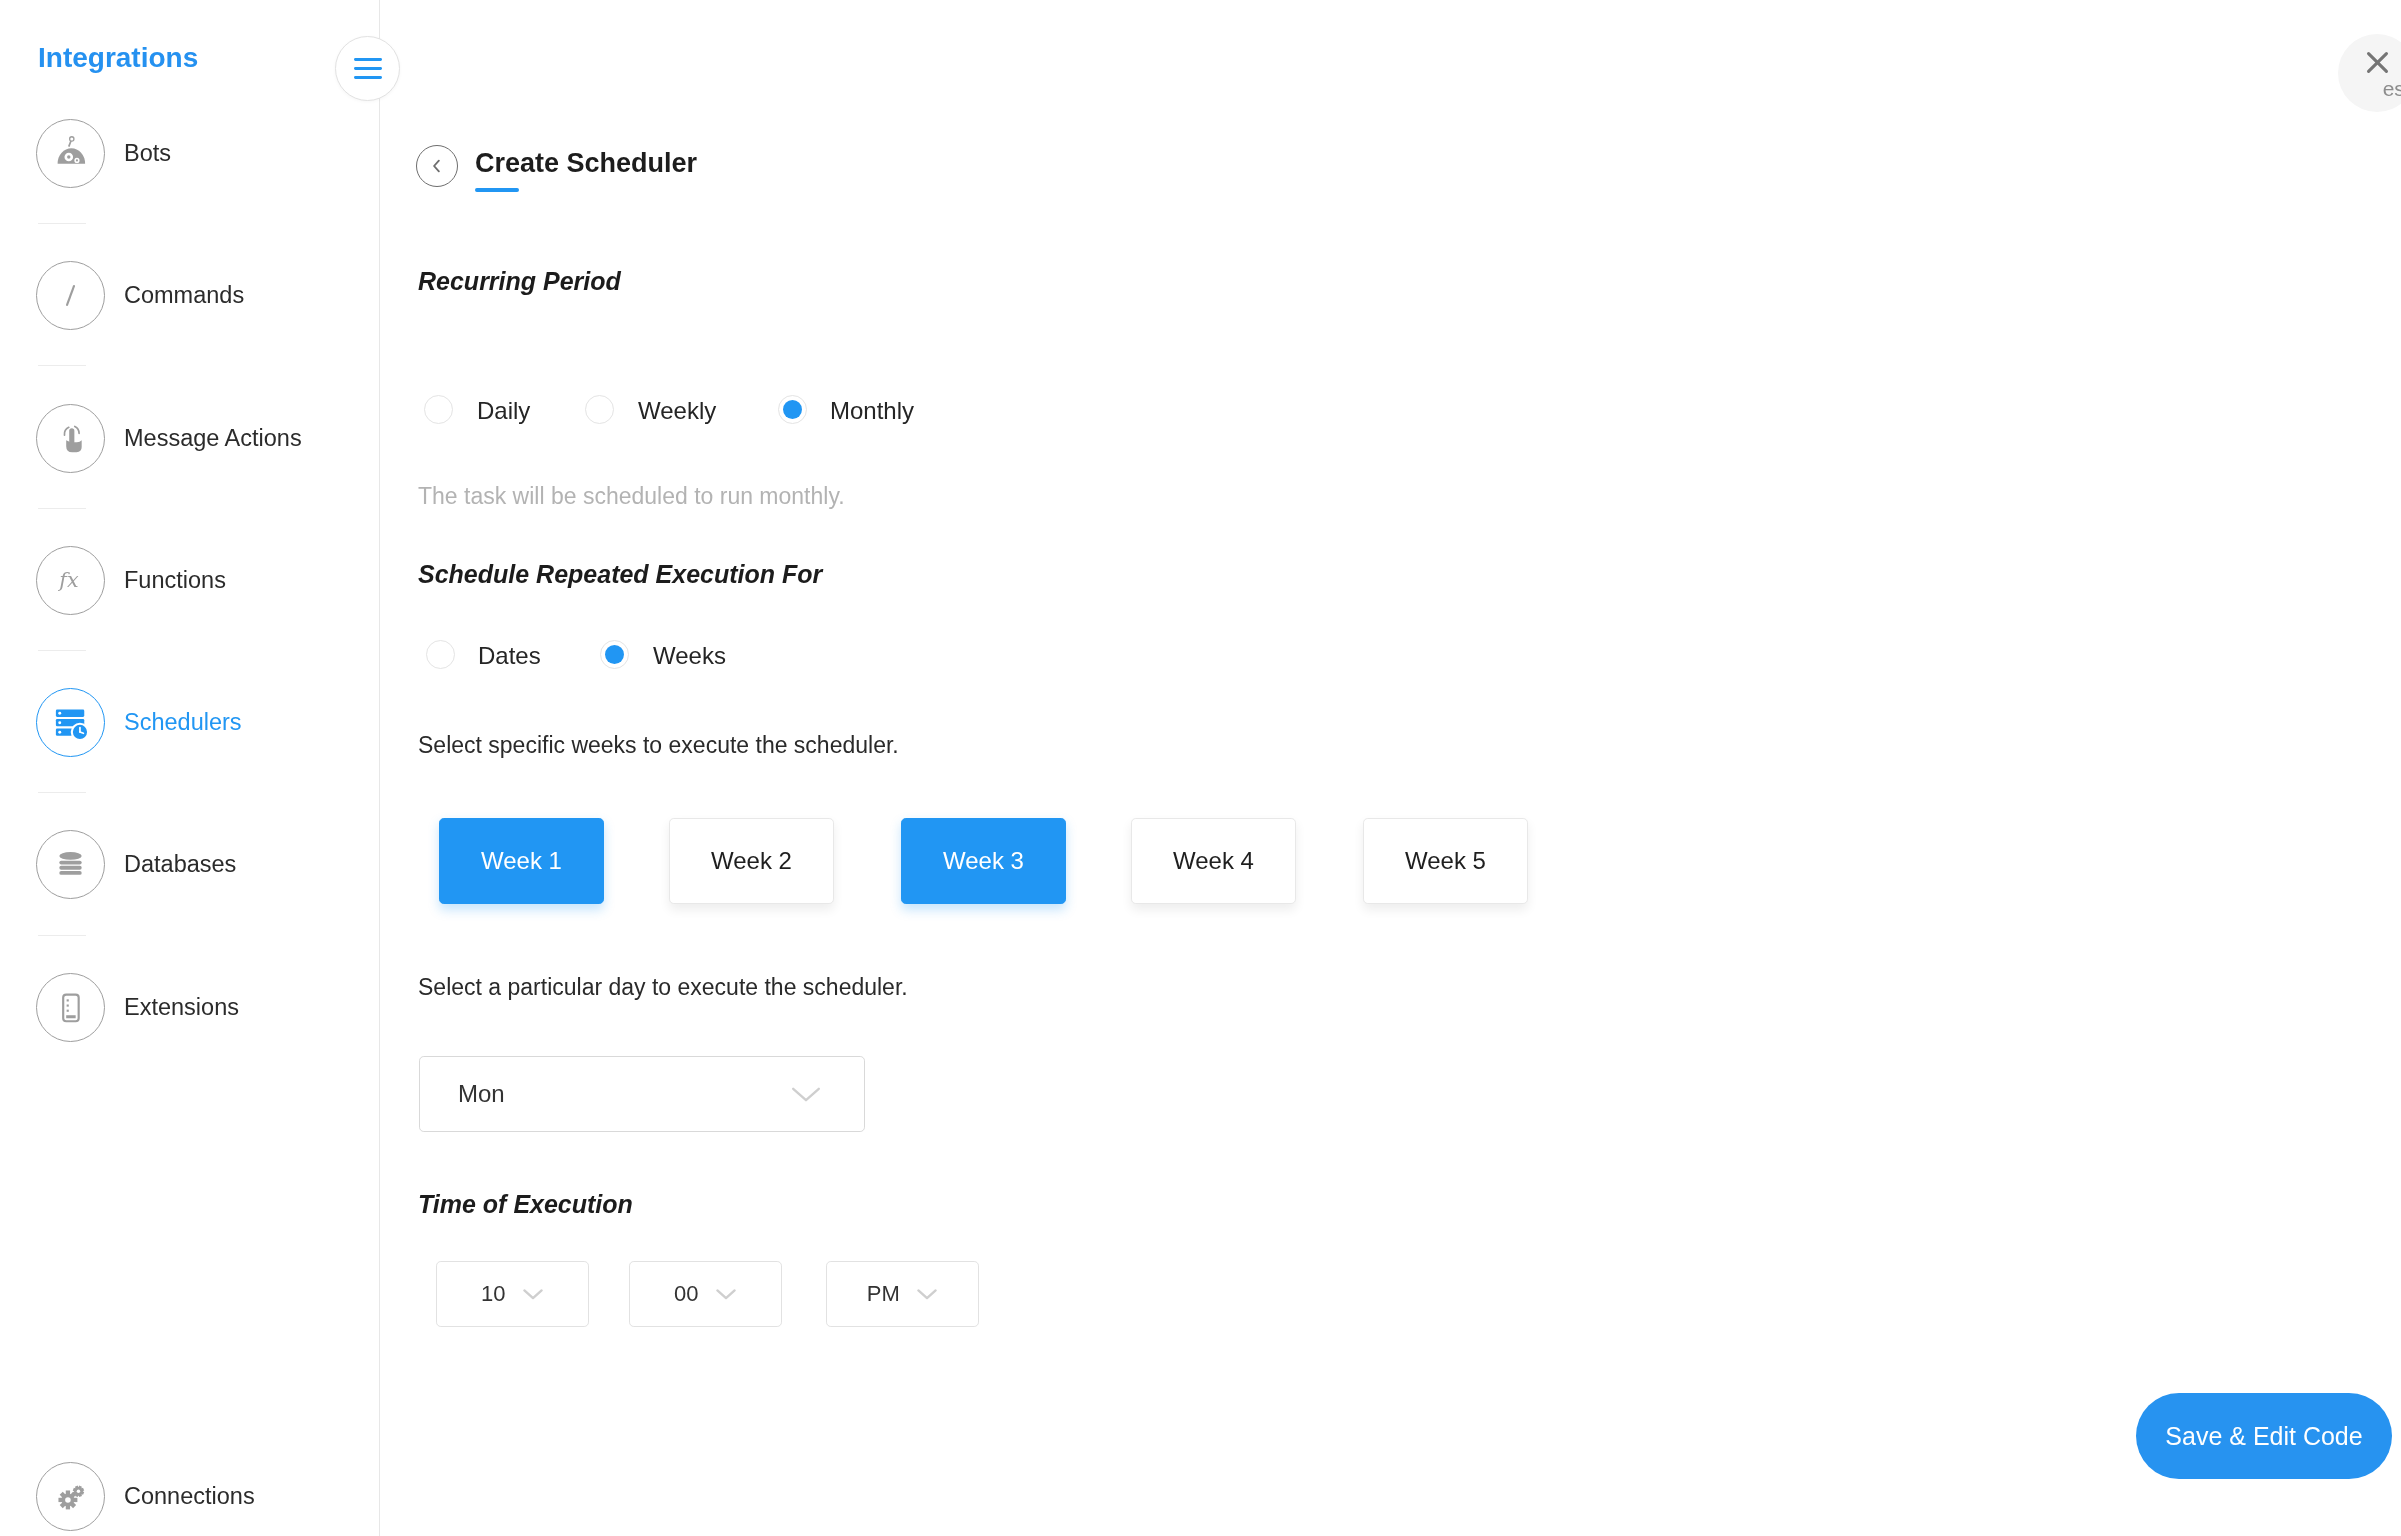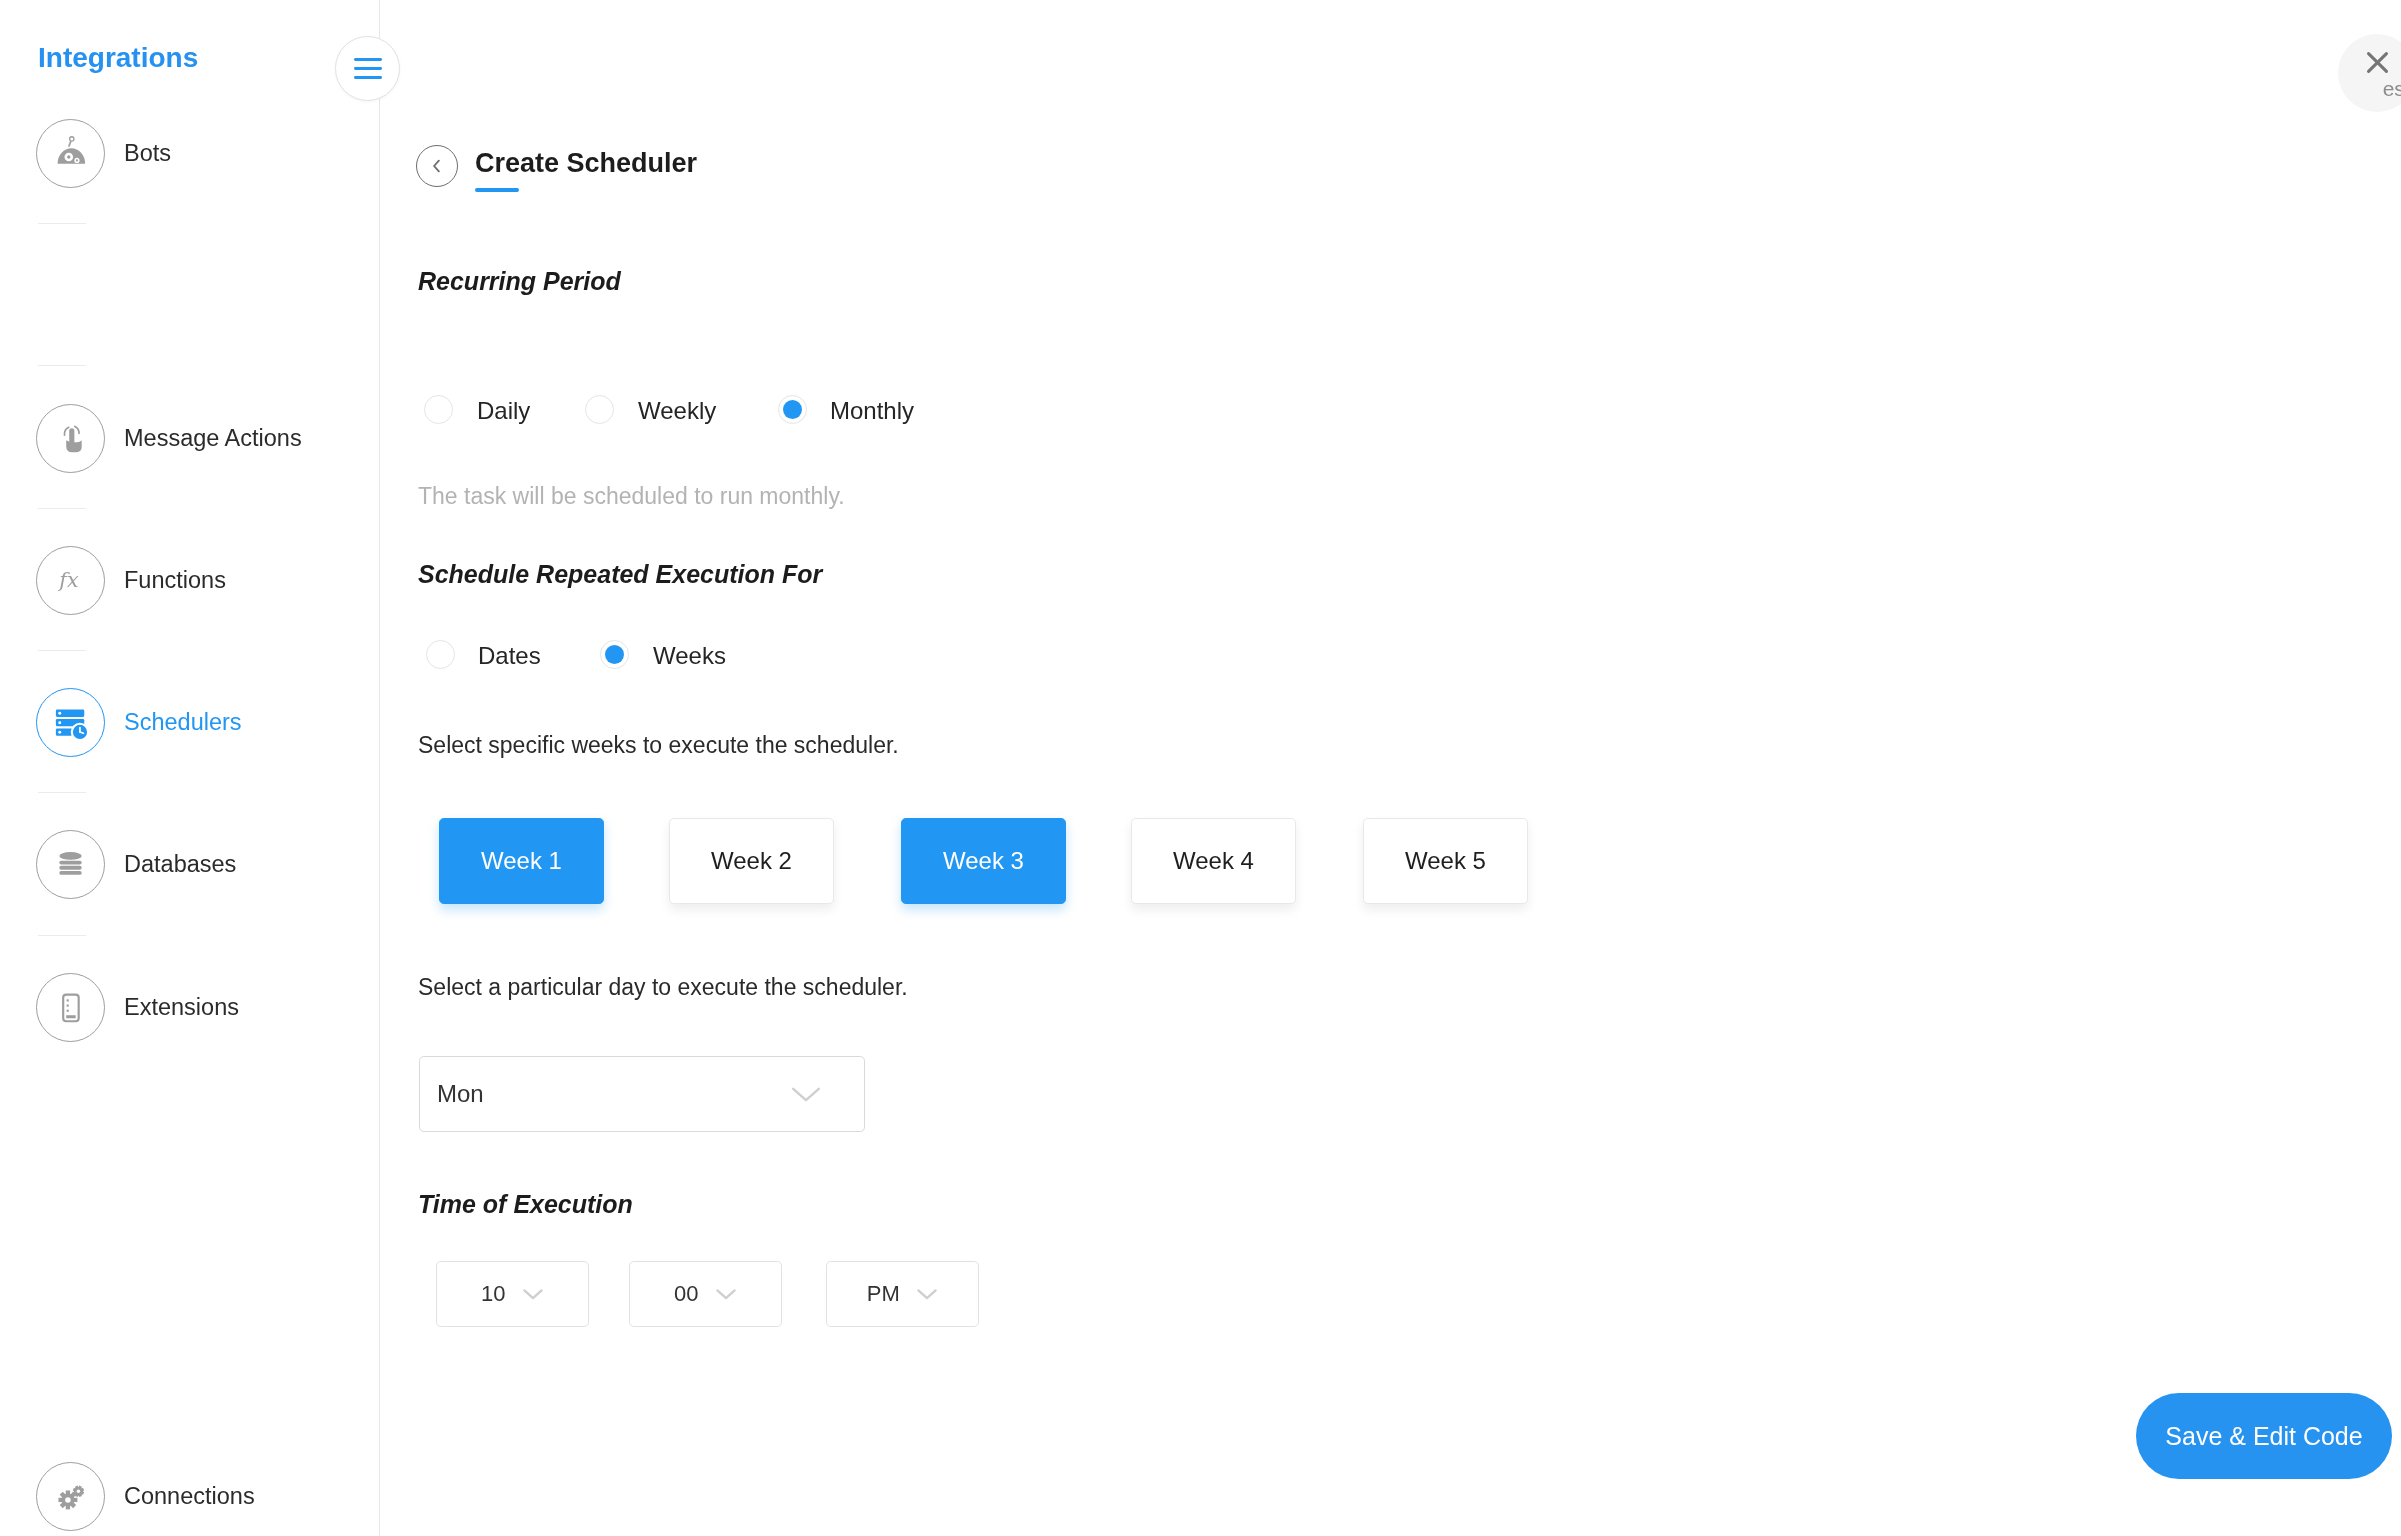--- a/index.html
+++ b/index.html
@@ -51,21 +51,21 @@
   
   .week-btn{position:absolute;top:818px;width:165px;height:86px;border-radius:4.8px;background:#fff;
             border:1px solid #e8e8e8;box-shadow:0 5.8px 10.6px rgba(0,0,0,.07);
             display:flex;align-items:center;justify-content:center;
             font-size:24px;color:#1f1f1f;cursor:pointer;box-sizing:border-box;}
   .week-btn.selected{background:#2196f3;border-color:#2196f3;color:#fff;box-shadow:0 5.8px 10.6px rgba(33,150,243,.25);}
 
   
   #day-select{position:absolute;left:419px;top:1056px;width:446px;height:76px;border:1px solid #d9d9d9;
               border-radius:4.8px;background:#fff;display:flex;align-items:center;cursor:pointer;box-sizing:border-box;}
-  #day-select .value{margin-left:17px;font-size:24px;color:#333;}
+  #day-select .value{margin-left:38px;font-size:24px;color:#333;}
   #day-select svg{position:absolute;right:42px;top:29px;}
 
   .time-box{position:absolute;top:1261px;width:153px;height:66px;border:1px solid #e2e2e2;border-radius:4.8px;
             background:#fff;display:flex;align-items:center;justify-content:center;gap:16.3px;
             cursor:pointer;box-sizing:border-box;}
   .time-box .value{font-size:22px;color:#333;}
 
   
   #save-btn{position:absolute;left:2136px;top:1393px;width:256px;height:86px;border-radius:43px;
             background:#2793f0;display:flex;align-items:center;justify-content:center;
@@ -88,20 +88,28 @@
           <circle cx="46" cy="58" r="10" fill="#fff"></circle>
             <circle cx="46" cy="58" r="4" fill="#9e9e9e"></circle>
           <circle cx="65" cy="66" r="6" fill="#fff"></circle>
             <circle cx="65" cy="66" r="2.5" fill="#9e9e9e"></circle>
         </svg>
       </div>
       <div class="side-label">Bots</div>
     </div>
     <div class="side-sep" style="top:223px"></div>
 
+    <div class="side-item" style="top:257px">
+      <div class="side-icon">
+        <svg width="43" height="43" viewBox="0 0 100 100">
+          <line x1="58" y1="28" x2="42" y2="72" stroke="#9e9e9e" stroke-width="5" stroke-linecap="round"></line>
+        </svg>
+      </div>
+      <div class="side-label">Commands</div>
+    </div>
     <div class="side-sep" style="top:365px"></div>
 
     <div class="side-item" style="top:400px">
       <div class="side-icon">
         <svg width="43" height="43" viewBox="0 0 100 100">
           <path d="M36,42 A18,18 0 0 1 46,24" fill="none" stroke="#9e9e9e" stroke-width="4" stroke-linecap="round"></path>
           <path d="M60,22 A18,18 0 0 1 70,38" fill="none" stroke="#9e9e9e" stroke-width="4" stroke-linecap="round"></path>
           <rect x="47" y="26" width="12" height="38" rx="6" fill="#9e9e9e"></rect>
           <path d="M40,54 l0,14 q0,14 14,14 l10,0 q12,0 12,-12 l0,-16 q-4,5 -11,5 l-15,0 z" fill="#9e9e9e"></path>
         </svg>

